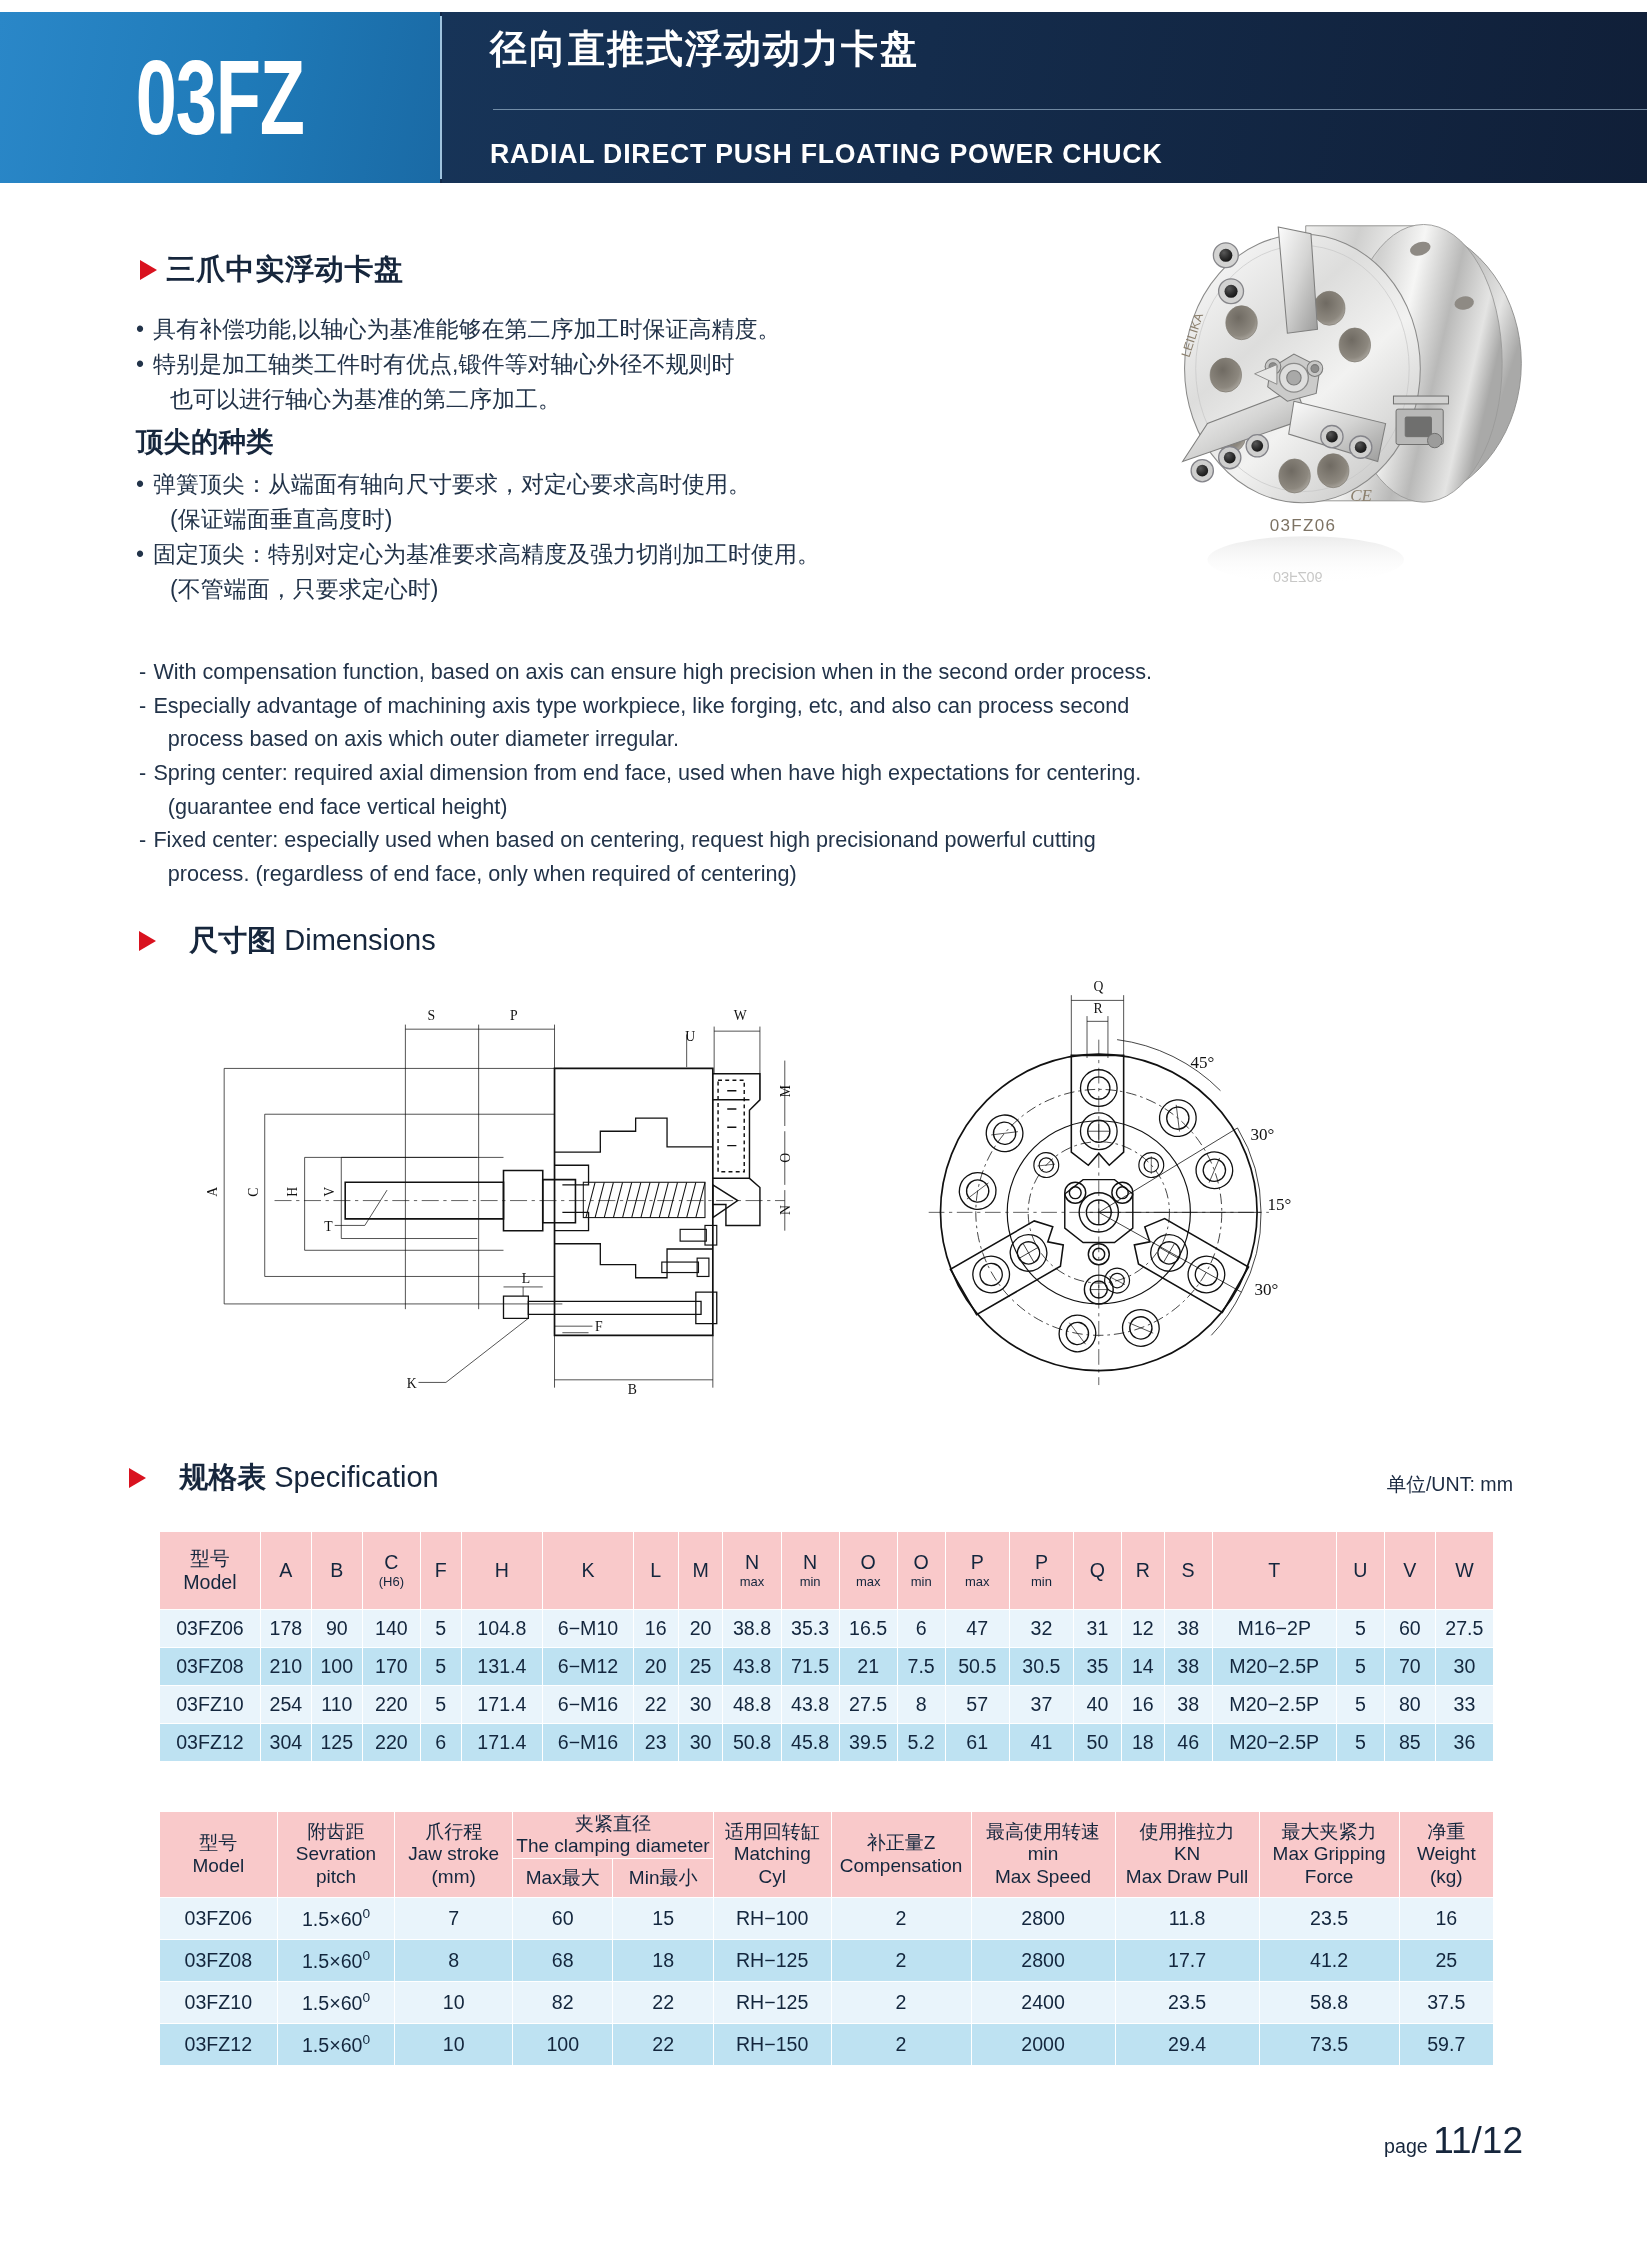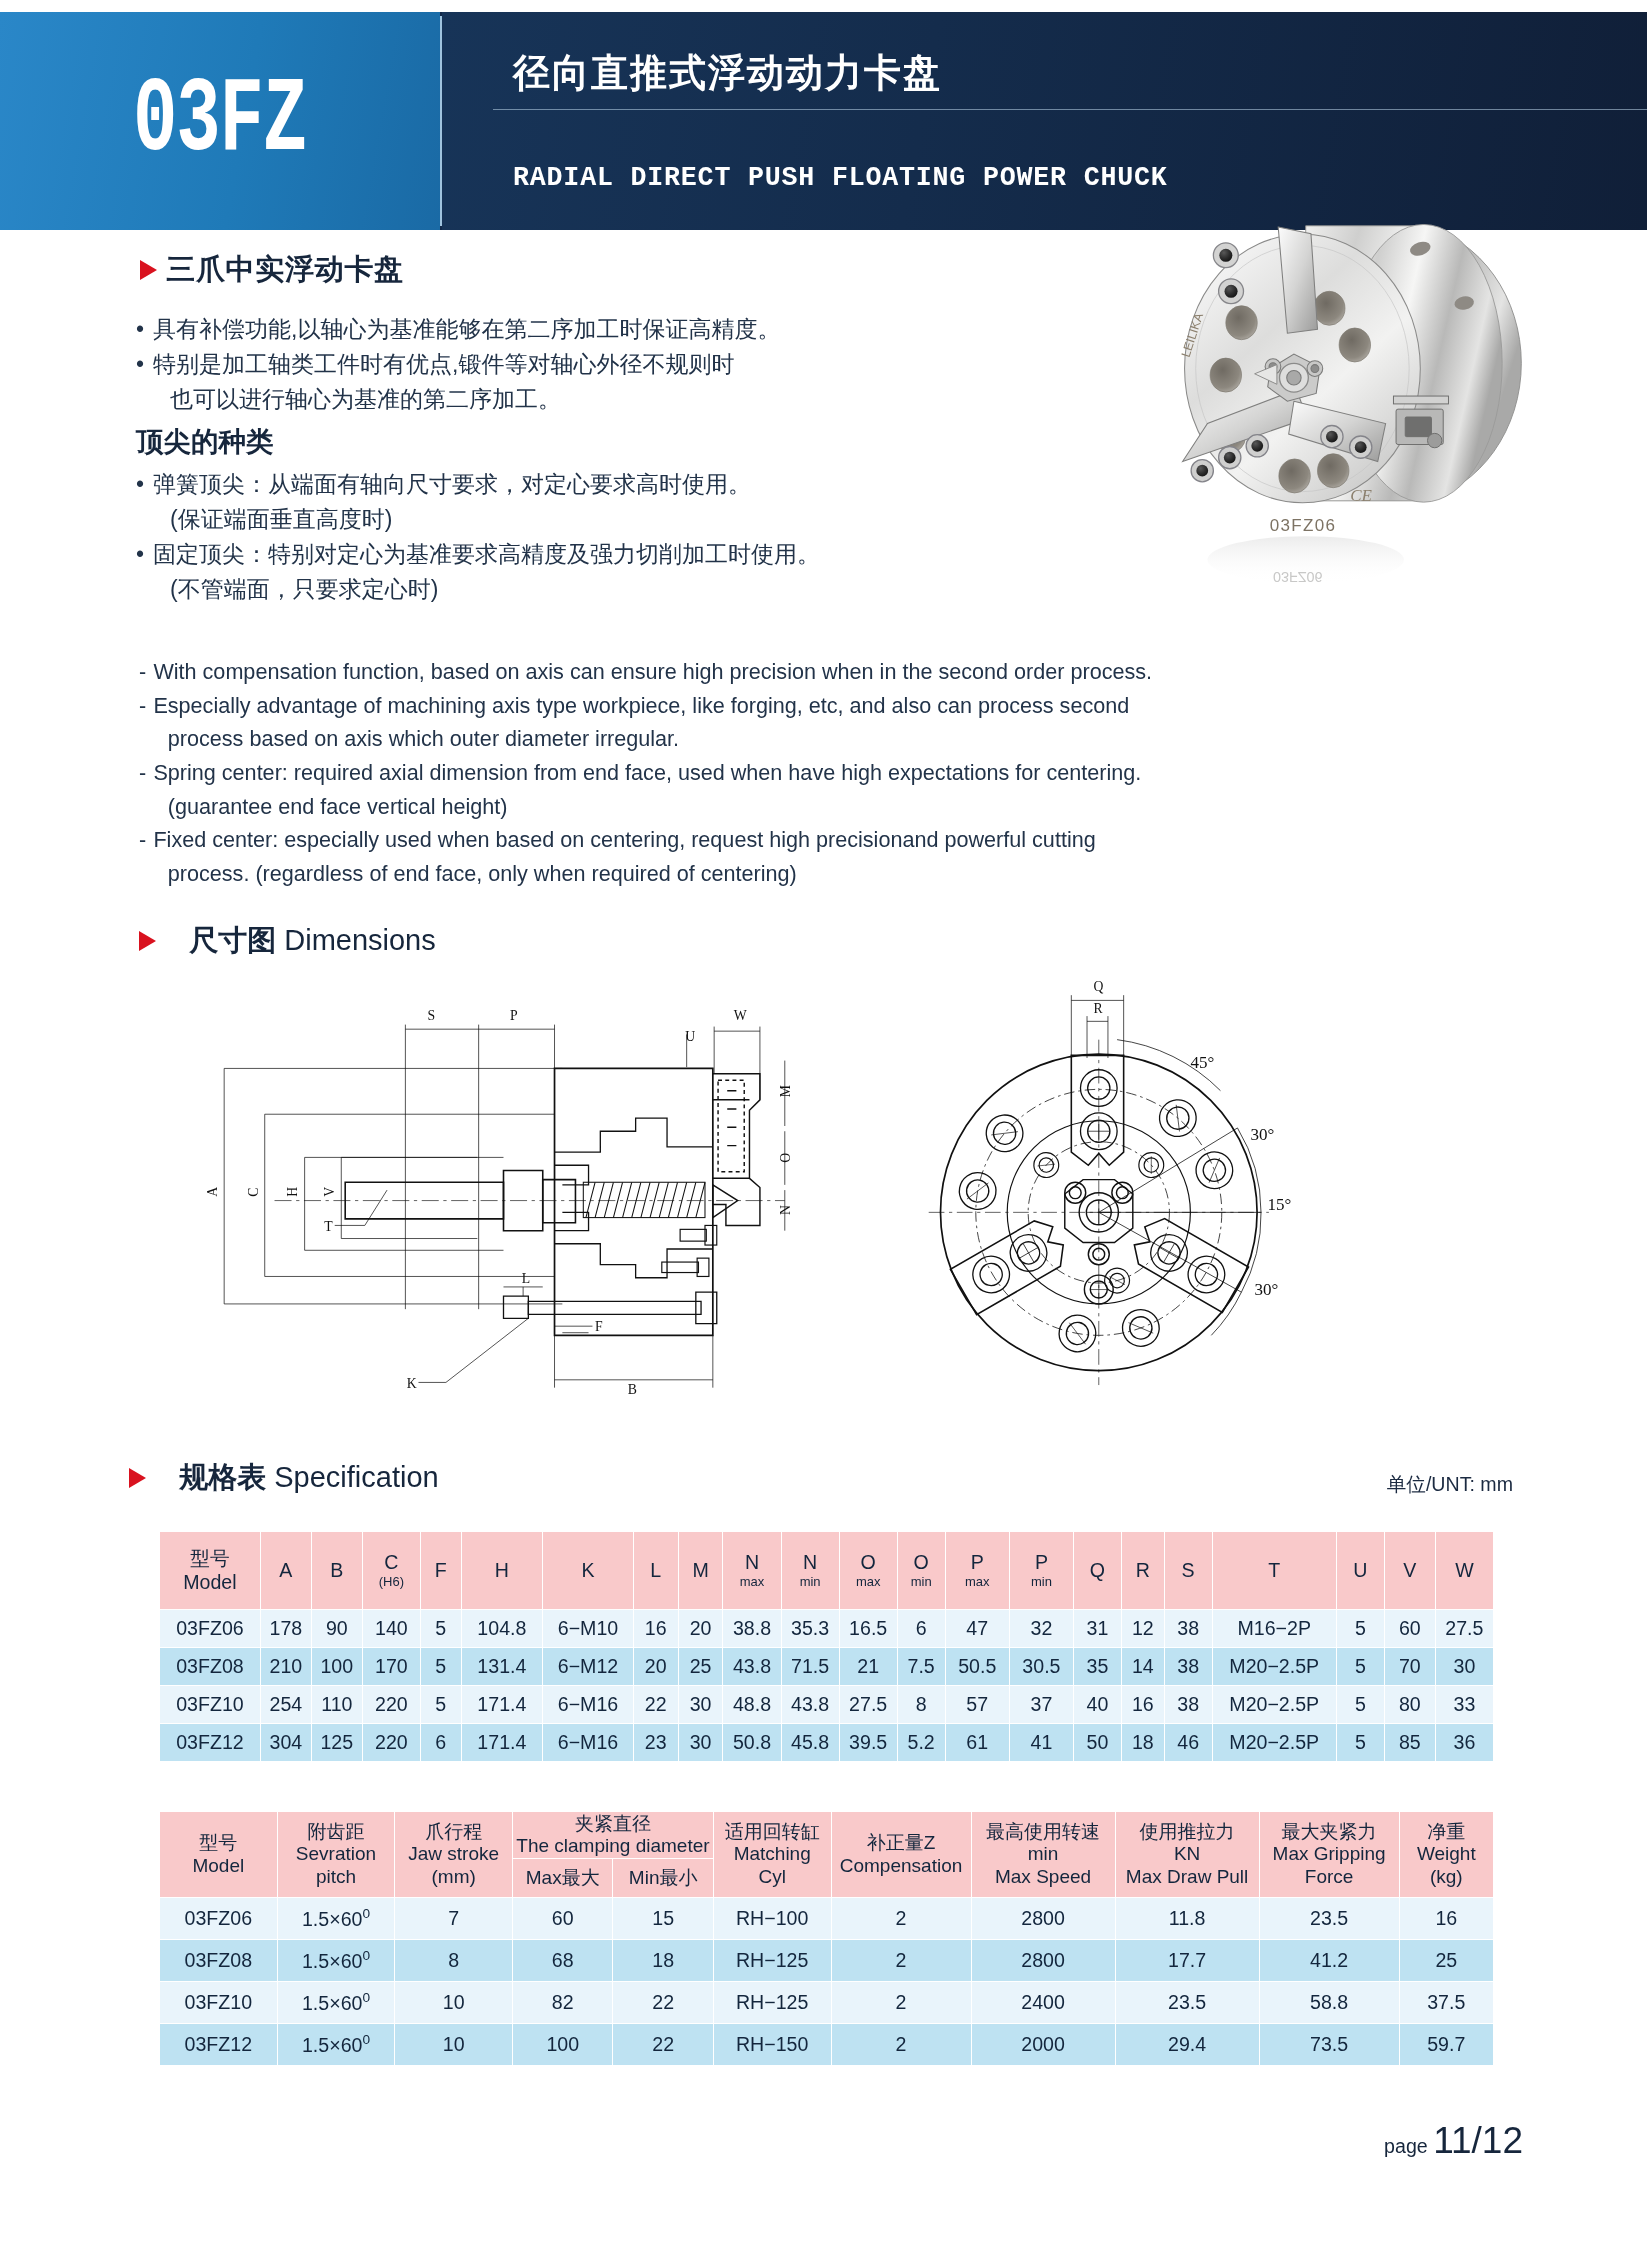--- a/index.html
+++ b/index.html
@@ -13,24 +13,23 @@
     font-family: "Liberation Sans", "DejaVu Sans", sans-serif;
     color: #1b2a41;
     position: relative;
     overflow: hidden;
   }
 
   
   .banner {
     position: absolute;
     left: 0; top: 11.8px;
-    width: 1647px; height: 218px;
+    width: 1647px; height: 171px;
     display: flex;
     background: #12294a;
-    font-family: Liberation Mono, monospace;
   }
   .banner-left {
     width: 440px;
     background: linear-gradient(100deg, #2a87c8 0%, #1f7ab8 55%, #1a6aa5 100%);
     display: flex;
     align-items: center;
     justify-content: center;
     position: relative;
   }
   .banner-code {
@@ -46,21 +45,21 @@
     width: 2px;
     background: #9fc3de;
     margin: 3.9px 0;
   }
   .banner-right {
     flex: 1;
     background: linear-gradient(100deg, #173458 0%, #142c4c 40%, #101f38 100%);
     display: flex;
     flex-direction: column;
     justify-content: center;
-    padding-left: 71px;
+    padding-left: 48px;
     position: relative;
     gap: 35px;
   }
   .banner-title-cn {
     font-size: 37px;
     font-weight: bold;
     color: #ffffff;
     letter-spacing: 2px;
     margin-bottom: 11.8px;
     transform: scaleY(1.05);

